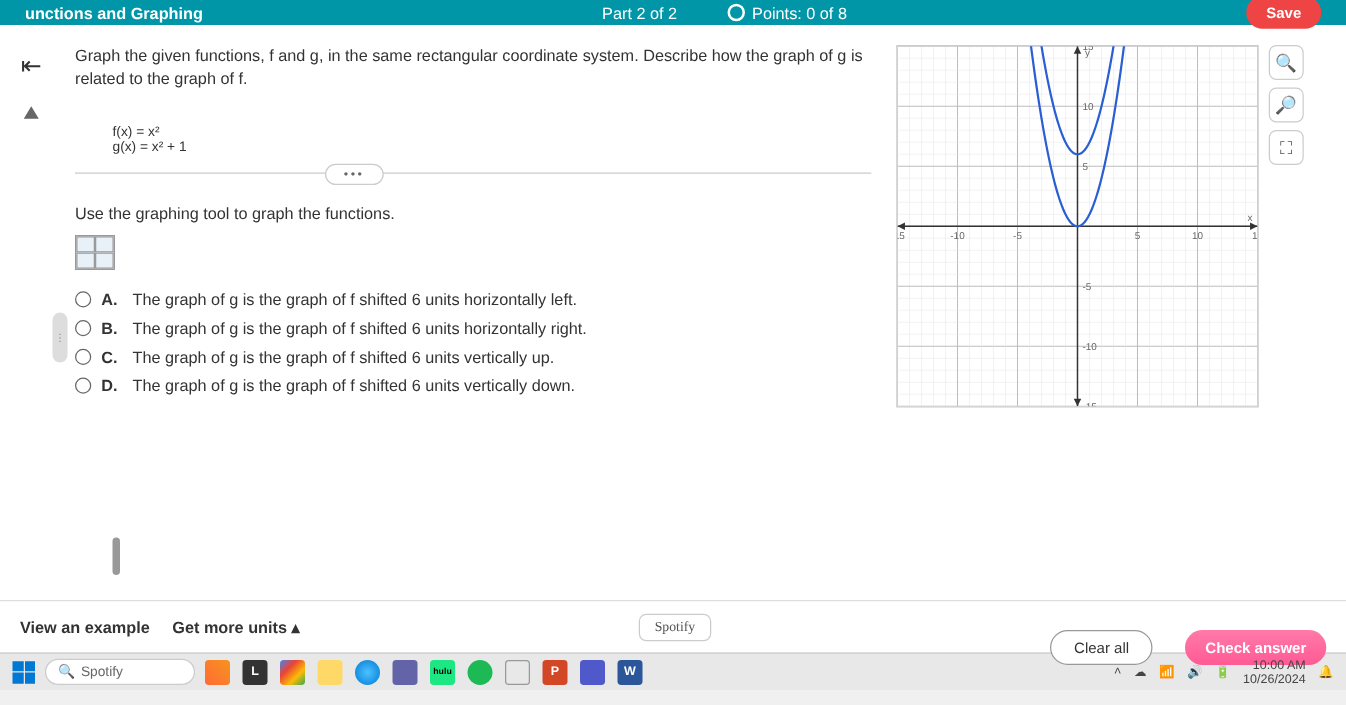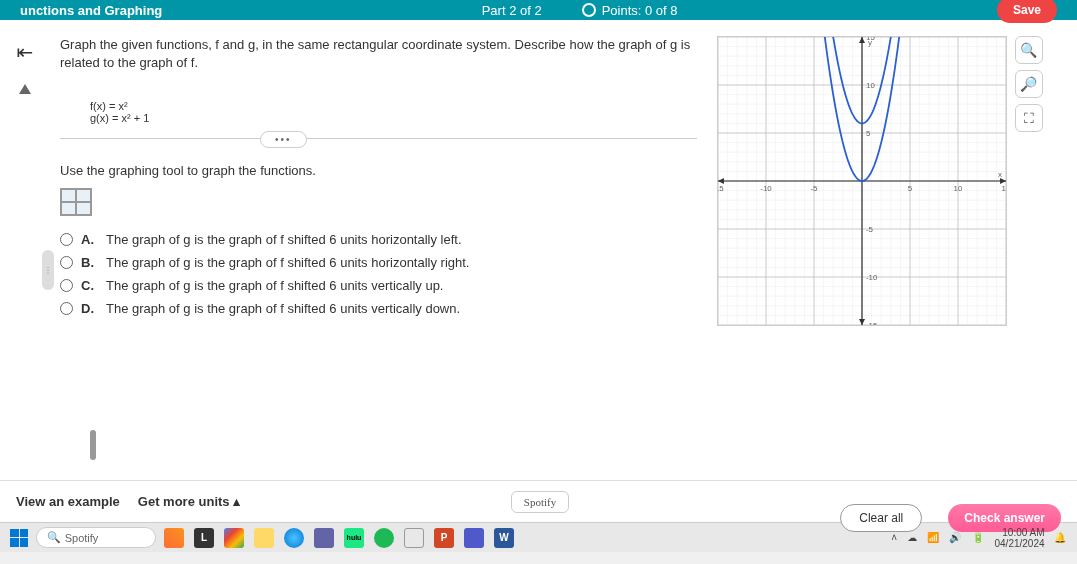--- a/index.html
+++ b/index.html
@@ -273,17 +273,17 @@
     </div>
   </div>
   <div class="taskbar-right">
     <span>˄</span>
     <span>☁</span>
     <span>📶</span>
     <span>🔊</span>
     <span>🔋</span>
     <div class="time-block">
       <div>10:00 AM</div>
-      <div>04/21/2024</div>
+      <div>10/26/2024</div>
     </div>
     <span>🔔</span>
   </div>
 </div>
 
 </body></html>

